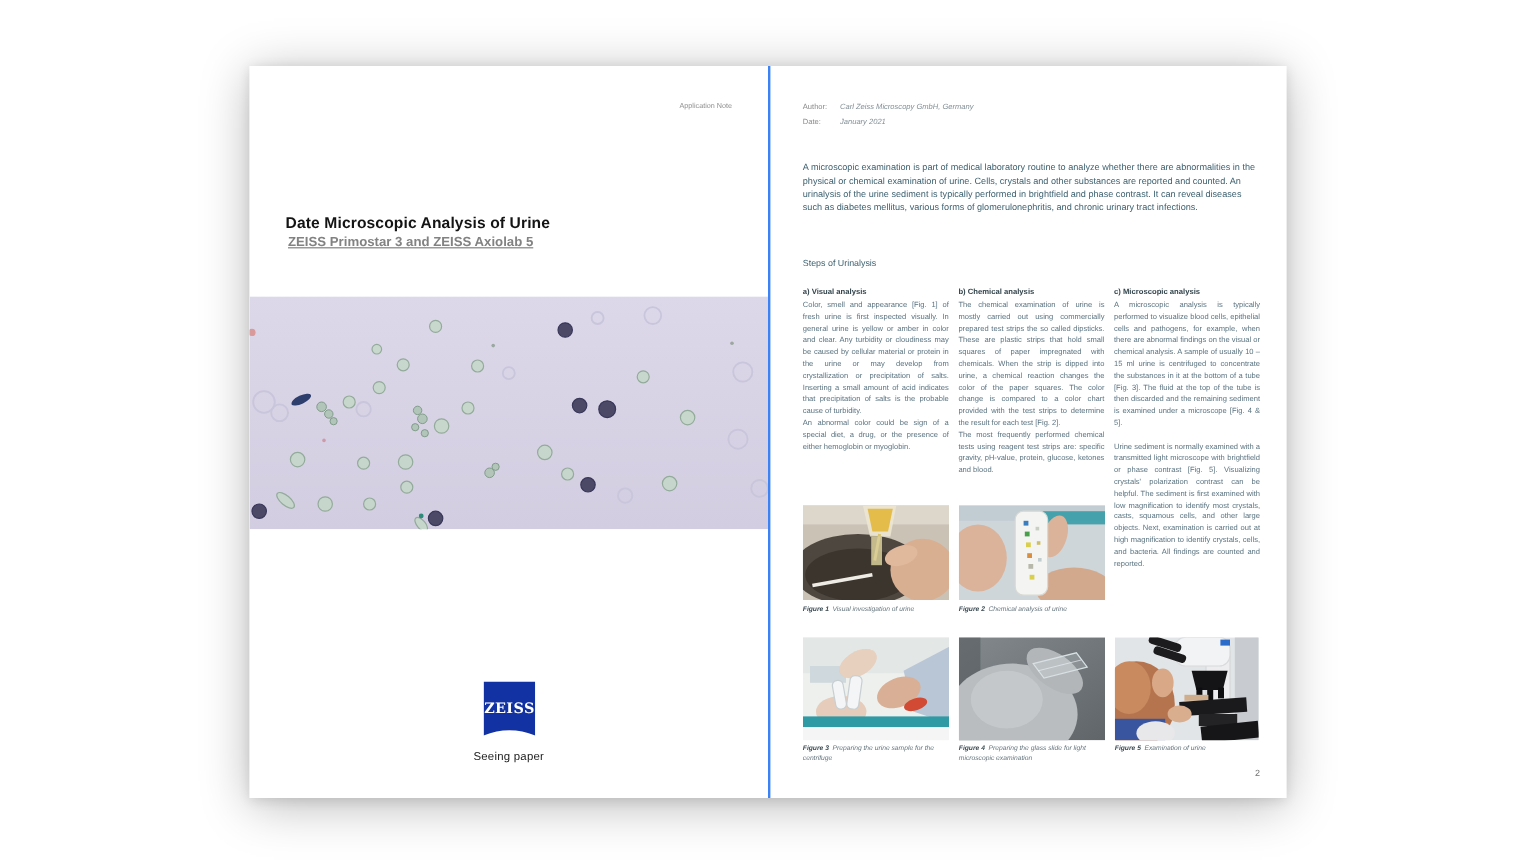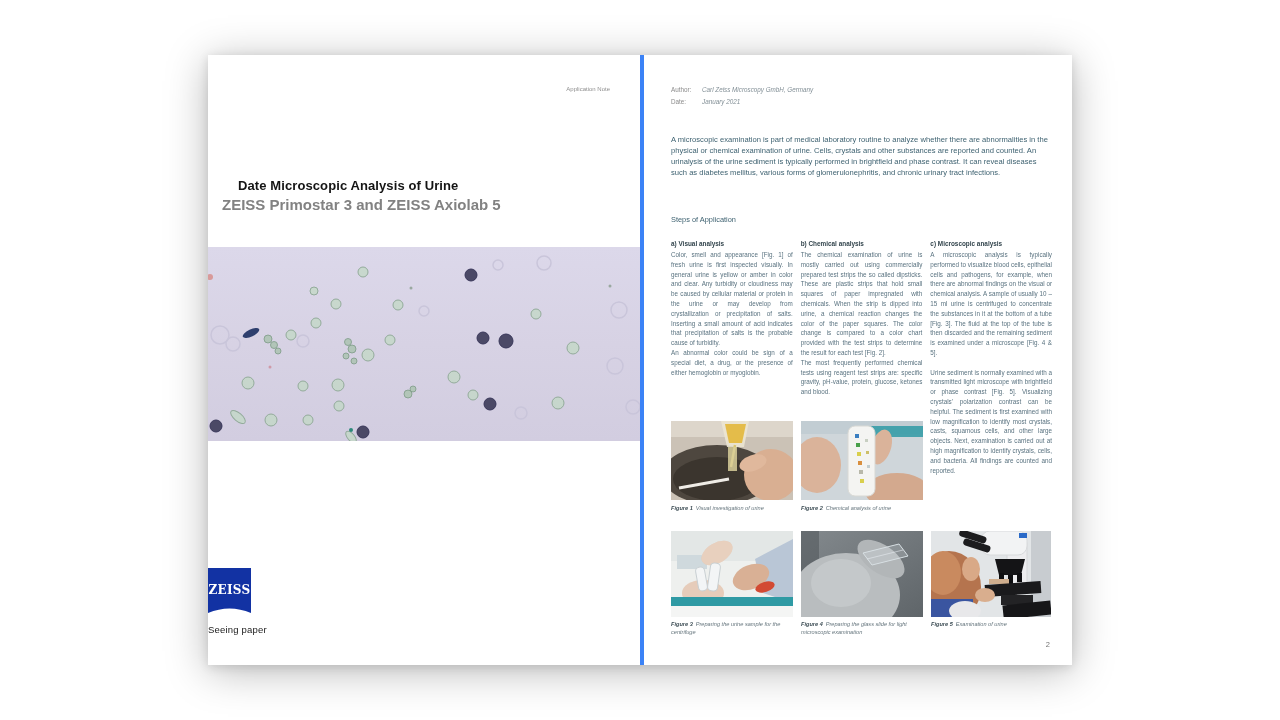--- a/index.html
+++ b/index.html
@@ -4,36 +4,36 @@
 <style>
   * { margin:0; padding:0; box-sizing:border-box; }
   html,body { width:1280px; height:720px; background:#ffffff; overflow:hidden;
               font-family:"Liberation Sans", sans-serif; }
   .stage { position:relative; width:1280px; height:720px; }
 
   .spread { position:absolute; left:208px; top:55px; width:864px; height:610px;
             background:#ffffff; display:flex;
             box-shadow:0 6px 40px rgba(0,0,0,.28), 0 2px 10px rgba(0,0,0,.12); }
   .page { position:relative; width:432px; height:610px; background:#fff; }
-  .page.right { border-left:4px solid #3b82f6; }
+  .page.right { border-left:2px solid #3b82f6; }
 
   
   .kicker { position:absolute; top:31px; right:30px; font-size:6px; color:#8f8f8f; }
   .doc-title { position:absolute; left:30px; top:123px; font-size:13px; font-weight:bold;
                color:#141414; letter-spacing:.1px; }
-  .doc-subtitle { position:absolute; left:14px; top:141px; font-size:15px; color:#828282; }
+  .doc-subtitle { position:absolute; left:32px; top:141px; font-size:11px; color:#828282;text-decoration:underline; }
   .hero { position:absolute; left:0; top:192px; width:432px; height:194px; }
   .hero svg { display:block; width:100%; height:100%; }
 
   .ghost { fill:none; stroke:#c9c5da; stroke-width:1.5; }
   .grn   { fill:#c2d8c4; fill-opacity:.75; stroke:#93ab9b; stroke-width:1; }
   .dark  { fill:#4b4966; stroke:#39375a; stroke-width:1; }
   .cl    { fill:#a9c2ae; fill-opacity:.8; stroke:#7d9a88; stroke-width:.8; }
 
-  .brand { position:absolute; left:0; top:513px; width:432px; text-align:left; }
+  .brand { position:absolute; left:0; top:513px; width:432px; text-align:center; }
   .brand svg { display:inline-block; }
   .tagline { margin-top:6px; font-size:9.5px; color:#202020; letter-spacing:.2px; }
 
   
   .meta { position:absolute; left:27px; top:29px; font-size:6.3px; color:#8a8a8a; }
   .meta-row { display:flex; line-height:12px; }
   .meta-label { width:31px; }
   .meta-value { font-style:italic; color:#828f96; }
 
   .intro { position:absolute; left:27px; top:79px; width:379px; font-size:7.6px;
@@ -156,21 +156,21 @@
           <span class="meta-value">Carl Zeiss Microscopy GmbH, Germany</span>
         </div>
         <div class="meta-row">
           <span class="meta-label">Date:</span>
           <span class="meta-value">January 2021</span>
         </div>
       </div>
 
       <p class="intro">A microscopic examination is part of medical laboratory routine to analyze whether there are abnormalities in the physical or chemical examination of urine. Cells, crystals and other substances are reported and counted. An urinalysis of the urine sediment is typically performed in brightfield and phase contrast. It can reveal diseases such as diabetes mellitus, various forms of glomerulonephritis, and chronic urinary tract infections.</p>
 
-      <div class="steps-heading">Steps of Application</div>
+      <div class="steps-heading">Steps of Urinalysis</div>
 
       <div class="cols">
         <div class="col">
           <div class="col-h">a) Visual analysis</div>
           <div class="col-b">Color, smell and appearance [Fig. 1] of fresh urine is first inspected visually. In general urine is yellow or amber in color and clear. Any turbidity or cloudiness may be caused by cellular material or protein in the urine or may develop from crystallization or precipitation of salts. Inserting a small amount of acid indicates that precipitation of salts is the probable cause of turbidity.
 An abnormal color could be sign of a special diet, a drug, or the presence of either hemoglobin or myoglobin.</div>
         </div>
         <div class="col">
           <div class="col-h">b) Chemical analysis</div>
           <div class="col-b">The chemical examination of urine is mostly carried out using commercially prepared test strips the so called dipsticks. These are plastic strips that hold small squares of paper impregnated with chemicals. When the strip is dipped into urine, a chemical reaction changes the color of the paper squares. The color change is compared to a color chart provided with the test strips to determine the result for each test [Fig. 2].

